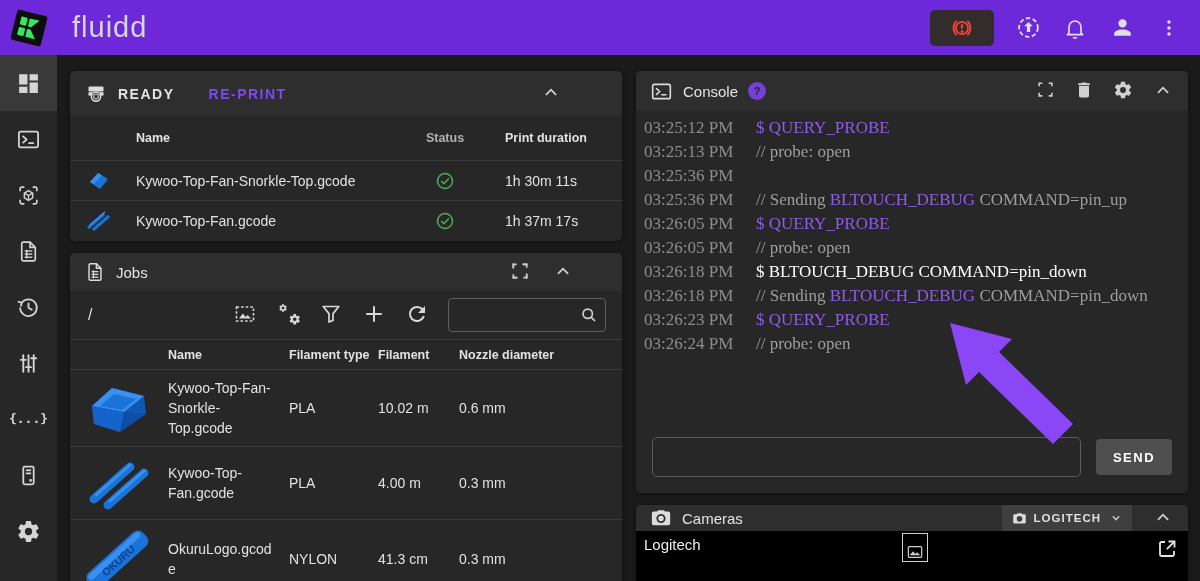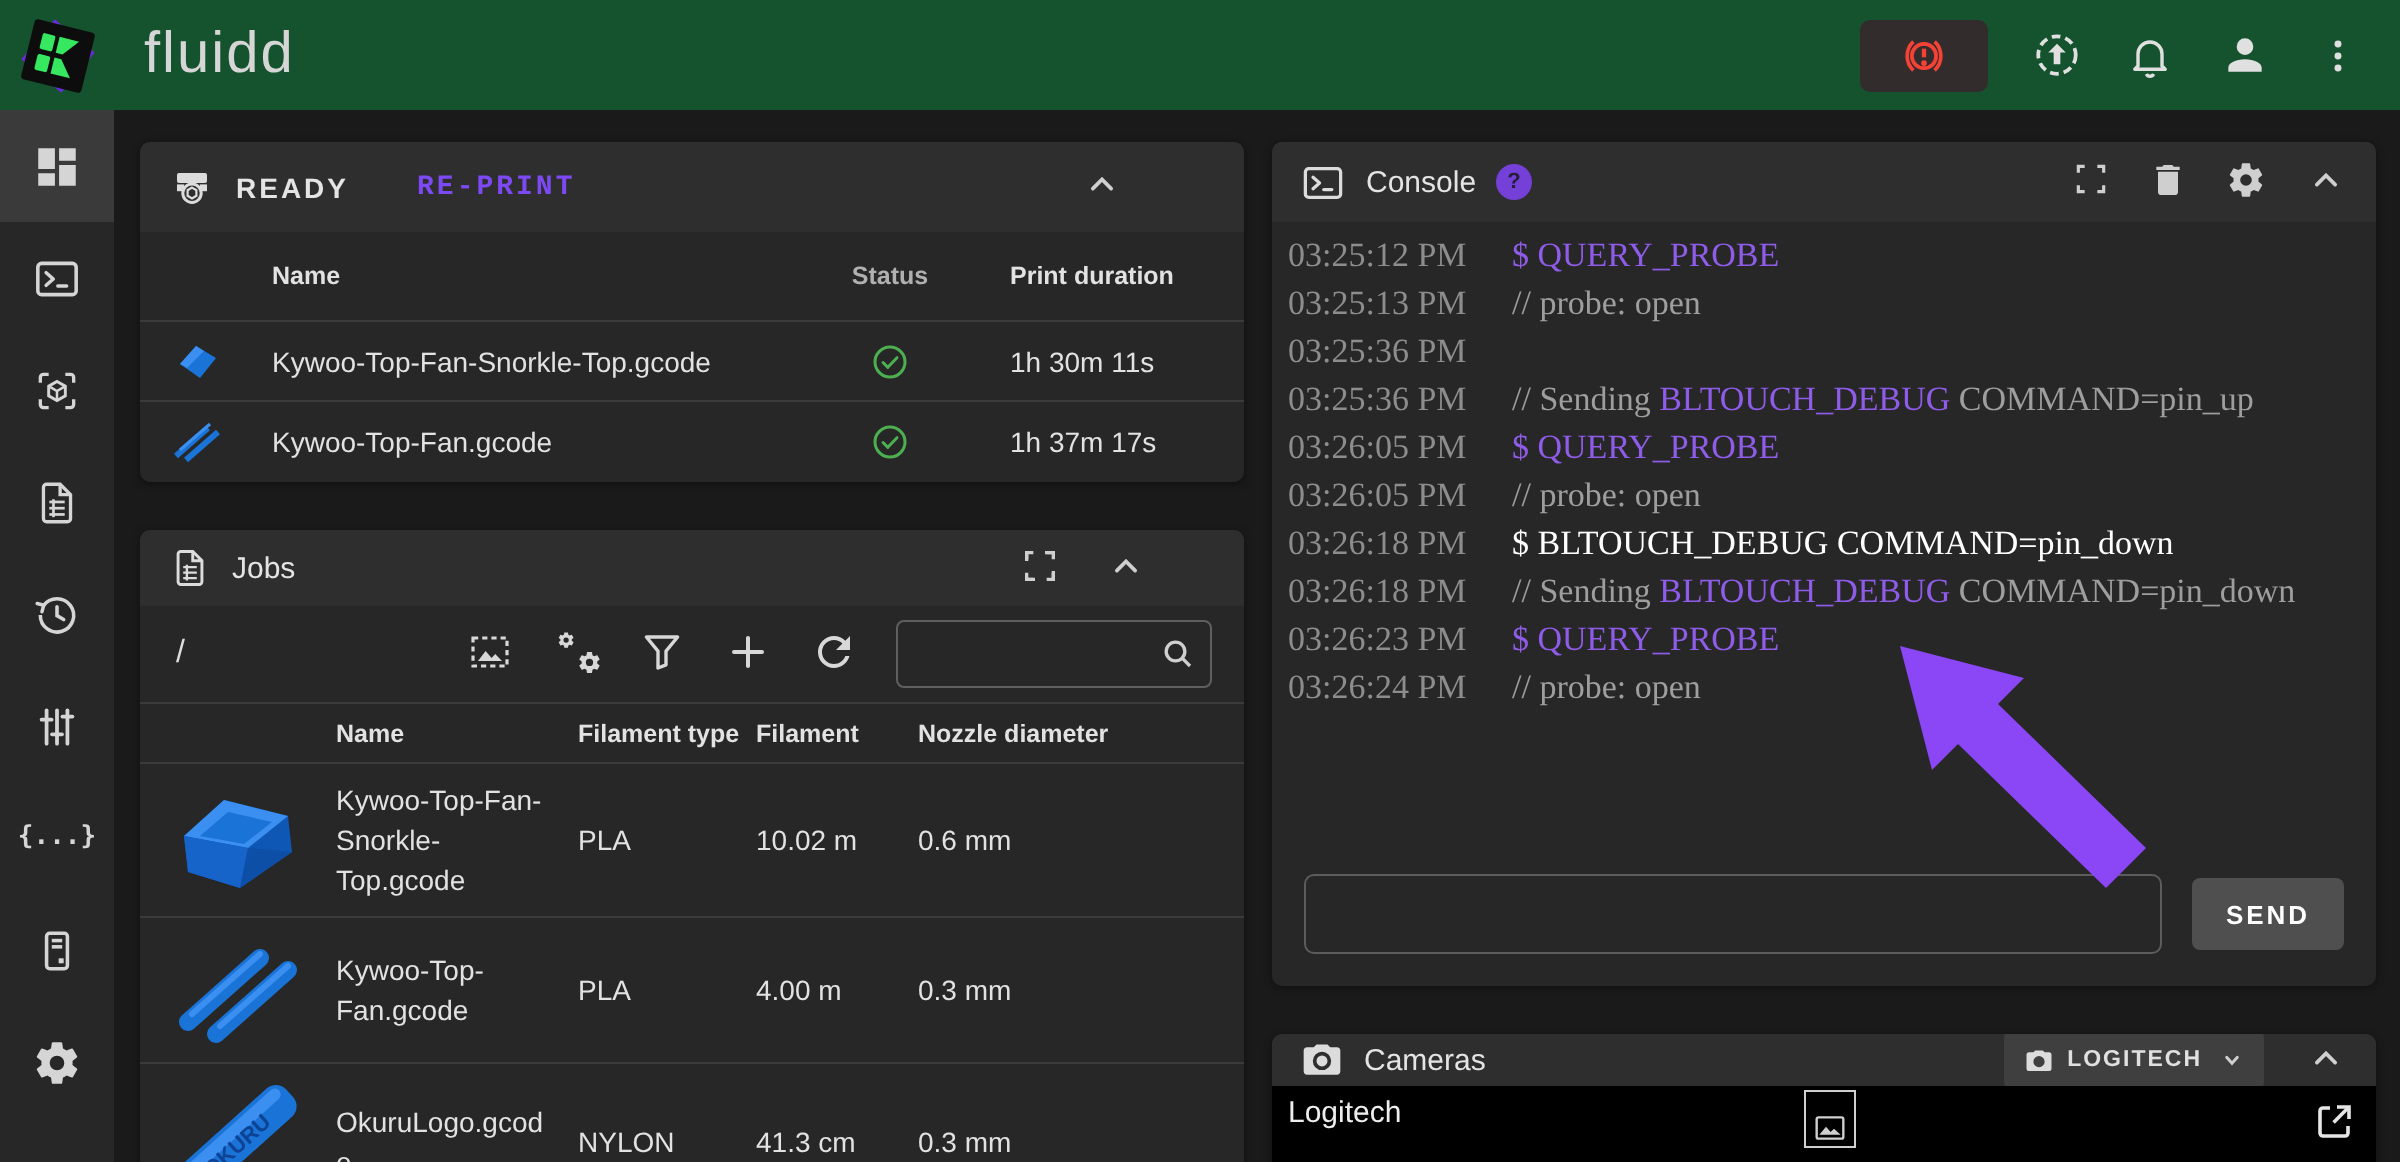--- a/index.html
+++ b/index.html
@@ -2,50 +2,50 @@
 <html><head>
 <meta charset="utf-8">
 <style>
   * { margin:0; padding:0; box-sizing:border-box; }
   html,body { width:1200px; height:581px; overflow:hidden; background:#1a1a1a;
     font-family:"Liberation Sans",sans-serif; color:#e0e0e0; }
   .icon { display:inline-flex; align-items:center; justify-content:center; line-height:0; }
   .icon svg { display:block; }
 
   
-  .topbar { position:absolute; top:0; left:0; right:0; height:55px; background:#14532d;
+  .topbar { position:absolute; top:0; left:0; right:0; height:55px; background:#6d28d9;
     display:flex; align-items:center; z-index:6; }
   .logo { margin-left:6px; width:46px; height:46px; }
   .app-title { margin-left:20px; font-size:29px; font-weight:300; color:#d6d6d6; letter-spacing:1px; }
   .topbar-right { margin-left:auto; display:flex; align-items:center; gap:21px; padding-right:18px; }
   .estop-btn { width:64px; height:36px; background:#322c2c; border-radius:5px;
     display:flex; align-items:center; justify-content:center; border:none; cursor:pointer; }
   .top-icon-btn { background:none; border:none; cursor:pointer; width:26px; height:26px;
     display:flex; align-items:center; justify-content:center; }
 
   
   .sidebar { position:absolute; top:55px; left:0; bottom:0; width:57px; background:#272727; z-index:5; }
   .side-item { height:56px; display:flex; align-items:center; justify-content:center; cursor:pointer; }
   .side-item.active { background:#3a3a3a; }
   .macro-glyph { font-family:"DejaVu Sans Mono",monospace; font-size:13px; font-weight:bold; color:#d5d5d5; }
 
   
   .main { position:absolute; top:55px; left:57px; right:0; bottom:0; background:#1a1a1a; }
   .col-left  { position:absolute; left:13px;  top:16px; width:552px; }
   .col-right { position:absolute; left:579px; top:16px; width:552px; }
-  .panel { background:#272727; border-radius:5px; overflow:hidden; margin-bottom:24px;
+  .panel { background:#272727; border-radius:5px; overflow:hidden; margin-bottom:12px;
     box-shadow:0 1px 4px rgba(0,0,0,.4); }
   .panel-header { background:#2e2e2e; display:flex; align-items:center; padding:0 14px; gap:10px; }
   .ph-spacer { flex:1; }
 
   
   .status-header { height:45px; }
   .status-title { font-size:14px; font-weight:bold; letter-spacing:1.5px; color:#e4e4e4; }
   .reprint-btn { background:none; border:none; cursor:pointer; margin-left:24px;
-    font-size:14px; font-weight:bold; letter-spacing:1.5px;font-family:Liberation Mono, monospace; }
+    font-size:14px; font-weight:bold; letter-spacing:1.5px; }
   .left-chev { margin-right:46px; }
   .chev-btn { background:none; border:none; cursor:pointer; padding:0; }
   .thead-row, .srow { display:flex; align-items:center; padding-left:14px; }
   .thead-row { height:45px; border-bottom:1px solid #3b3b3b; font-size:12.5px; font-weight:bold; color:#b0b0b0; }
   .srow { height:40px; border-bottom:1px solid #3b3b3b; font-size:14px; cursor:pointer; }
   .srow:last-child { border-bottom:none; }
   .sr-thumb { width:52px; }
   .sr-name { flex:1; color:#e2e2e2; }
   .sr-status { width:120px; display:flex; justify-content:center; }
   .sr-dur { width:117px; color:#e2e2e2; }

